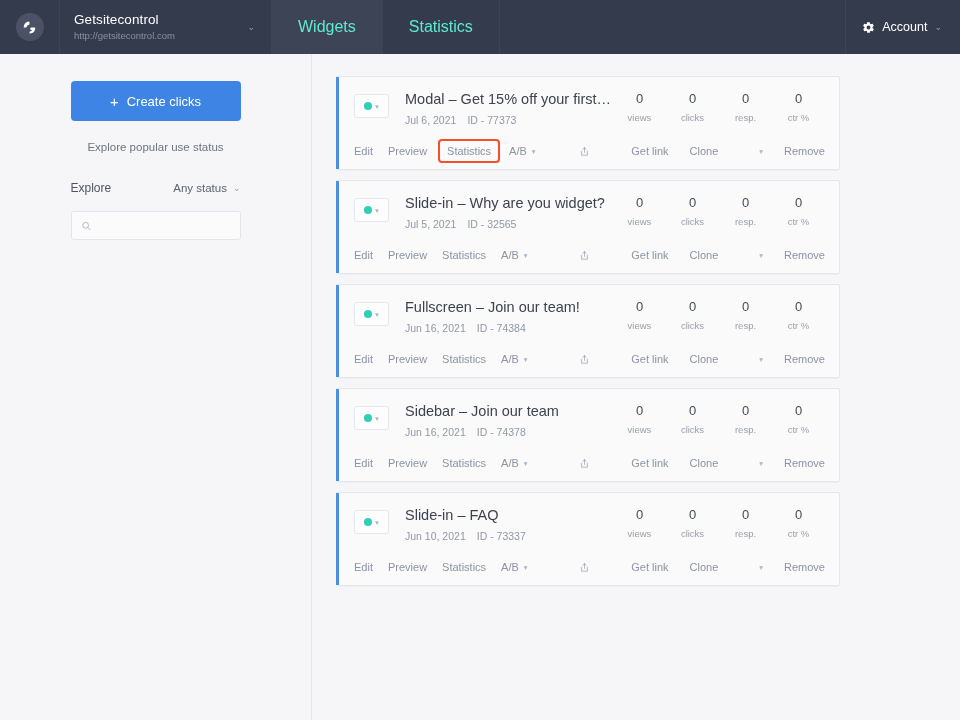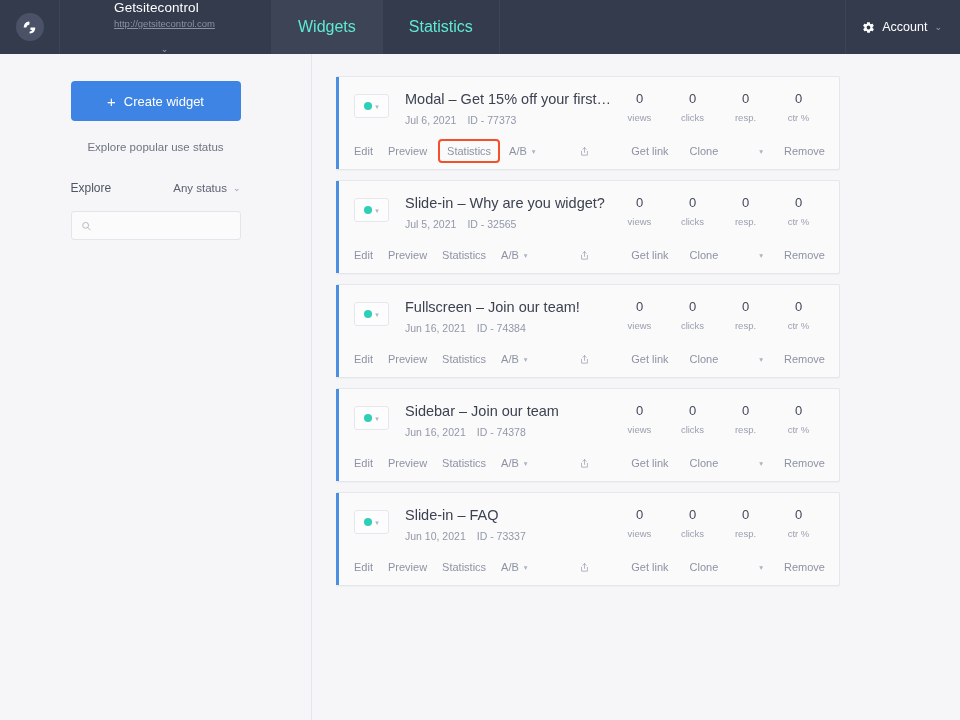--- a/index.html
+++ b/index.html
@@ -28,25 +28,24 @@
     display: flex; align-items: center; justify-content: center;
   }
   .logo-glyph { display:block; }
 
   .site-cell {
     width: 212px;
     padding: 0 16px 0 14px;
     display: flex; align-items: center; justify-content: space-between;
     border-right: 1px solid #3d4457;
     cursor: pointer;
-    flex-direction: column;
   }
   .site-text { line-height: 1.15; }
   .site-name { font-size: 13.5px; color: #ffffff; letter-spacing: .1px; }
-  .site-url  { font-size: 9.5px; color: #8b91a3; margin-top: 3px; text-decoration: underline; }
+  .site-url  { font-size: 9.5px; color: #8b91a3; margin-top: 3px; }
   .caret-sm { font-size: 9px; color: #9aa0b2; }
 
   .nav-tab {
     display: flex; align-items: center; justify-content: center;
     padding: 0 26px;
     font-size: 16px; color: #5eead4;
     border-right: 1px solid #3d4457;
     cursor: pointer;
   }
   .nav-tab.active { background: #3d4456; }
@@ -223,21 +222,21 @@
   </div>
 </div>
 
 <div class="body-wrap">
 
   <div class="sidebar">
     <div class="sb-inner">
 
       <button class="create-btn">
         <span class="plus">+</span>
-        <span>Create widget</span>
+        <span>Create clicks</span>
       </button>
 
       <div class="explore">Explore popular use status</div>
 
       <div class="filter-row">
         <span class="filter-label">Explore</span>
         <span class="status-sel">
           <span>Any status</span>
           <span class="caret-sm">⌄</span>
         </span>

